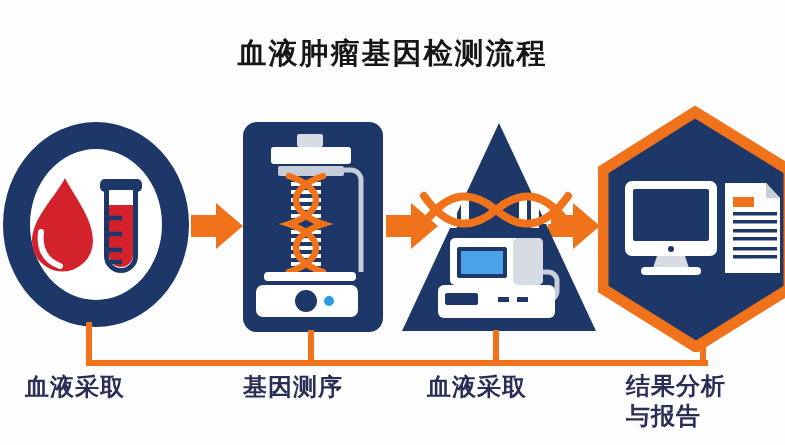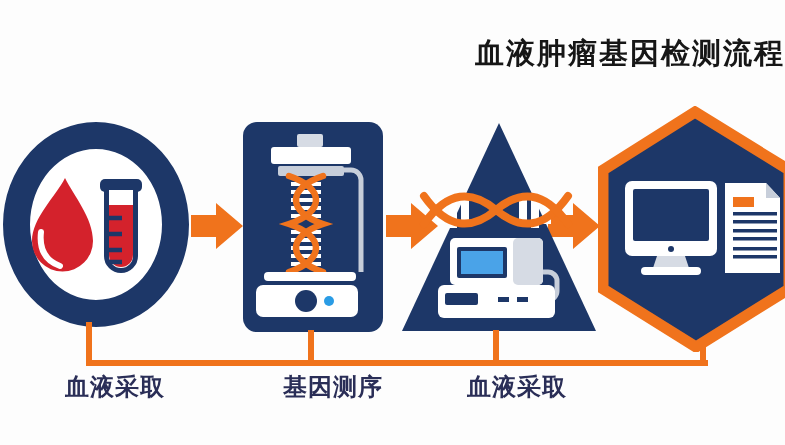--- a/index.html
+++ b/index.html
@@ -4,42 +4,42 @@
 <style>
   :root{
     --navy:#1d3768; --orange:#f0731c; --red:#d4222c; --blue:#2a9ce5;
     --screenblue:#4aa3e8; --lightgray:#d6dbe4; --midgray:#c7ceda;
     --labeltext:#2a2e57; --titletext:#161616; --background:#fdfdfd;
   }
   *{margin:0;padding:0;box-sizing:border-box}
   html,body{width:785px;height:445px;overflow:hidden}
   body{background:var(--background);font-family:"Liberation Sans","DejaVu Sans",sans-serif;position:relative}
   .abs{position:absolute}
-  .title{left:0;top:34px;width:785px;text-align:right;font-size:29px;font-weight:bold;
+  .title{left:0;top:34px;width:785px;text-align:center;font-size:29px;font-weight:bold;
          color:var(--titletext);letter-spacing:2px}
   
   .ring{left:3px;top:122px;width:186px;height:205px;border:27px solid var(--navy);
         border-radius:50%;background:#fff}
   
   .rect2{left:243px;top:122px;width:140px;height:210px;background:var(--navy);border-radius:14px}
   
   .fn{fill:var(--navy)} .fo{fill:var(--orange)} .fr{fill:var(--red)} .fw{fill:#fff}
   .flg{fill:var(--lightgray)} .fmg{fill:var(--midgray)} .fb{fill:var(--blue)} .fsb{fill:var(--screenblue)}
   .sn{stroke:var(--navy);fill:none} .so{stroke:var(--orange);fill:none}
   .sw{stroke:#fff;fill:none} .smg{stroke:var(--midgray);fill:none}
   .swf{stroke:var(--navy);fill:#fff}
   
   .cline{background:var(--orange)}
   .hline{left:86px;top:360px;width:622px;height:6px}
   .v1{left:86px;top:322px;width:6px;height:44px}
   .v2{left:308px;top:330px;width:6px;height:36px}
   .v3{left:493px;top:330px;width:6px;height:36px}
   .v4{left:700px;top:344px;width:6px;height:22px}
   
-  .slabel{top:371px;text-align:right;font-size:24px;font-weight:600;
+  .slabel{top:371px;text-align:left;font-size:24px;font-weight:600;
           color:var(--labeltext);letter-spacing:1px}
   .l1{left:25px;width:140px} .l2{left:243px;width:140px} .l3{left:427px;width:140px}
   .l4{left:626px;width:160px;line-height:30px}
 </style>
 </head>
 <body>
 
 <div class="abs title">血液肿瘤基因检测流程</div>
 
 <div class="abs ring"></div>
@@ -157,13 +157,15 @@
 <div class="abs cline hline"></div>
 <div class="abs cline v1"></div>
 <div class="abs cline v2"></div>
 <div class="abs cline v3"></div>
 <div class="abs cline v4"></div>
 
 <div class="abs slabel l1">血液采取</div>
 <div class="abs slabel l2">基因测序</div>
 <div class="abs slabel l3">血液采取</div>
 <div class="abs slabel l4">
+  <div>结果分析</div>
+  <div>与报告</div>
 </div>
 
 </body></html>

